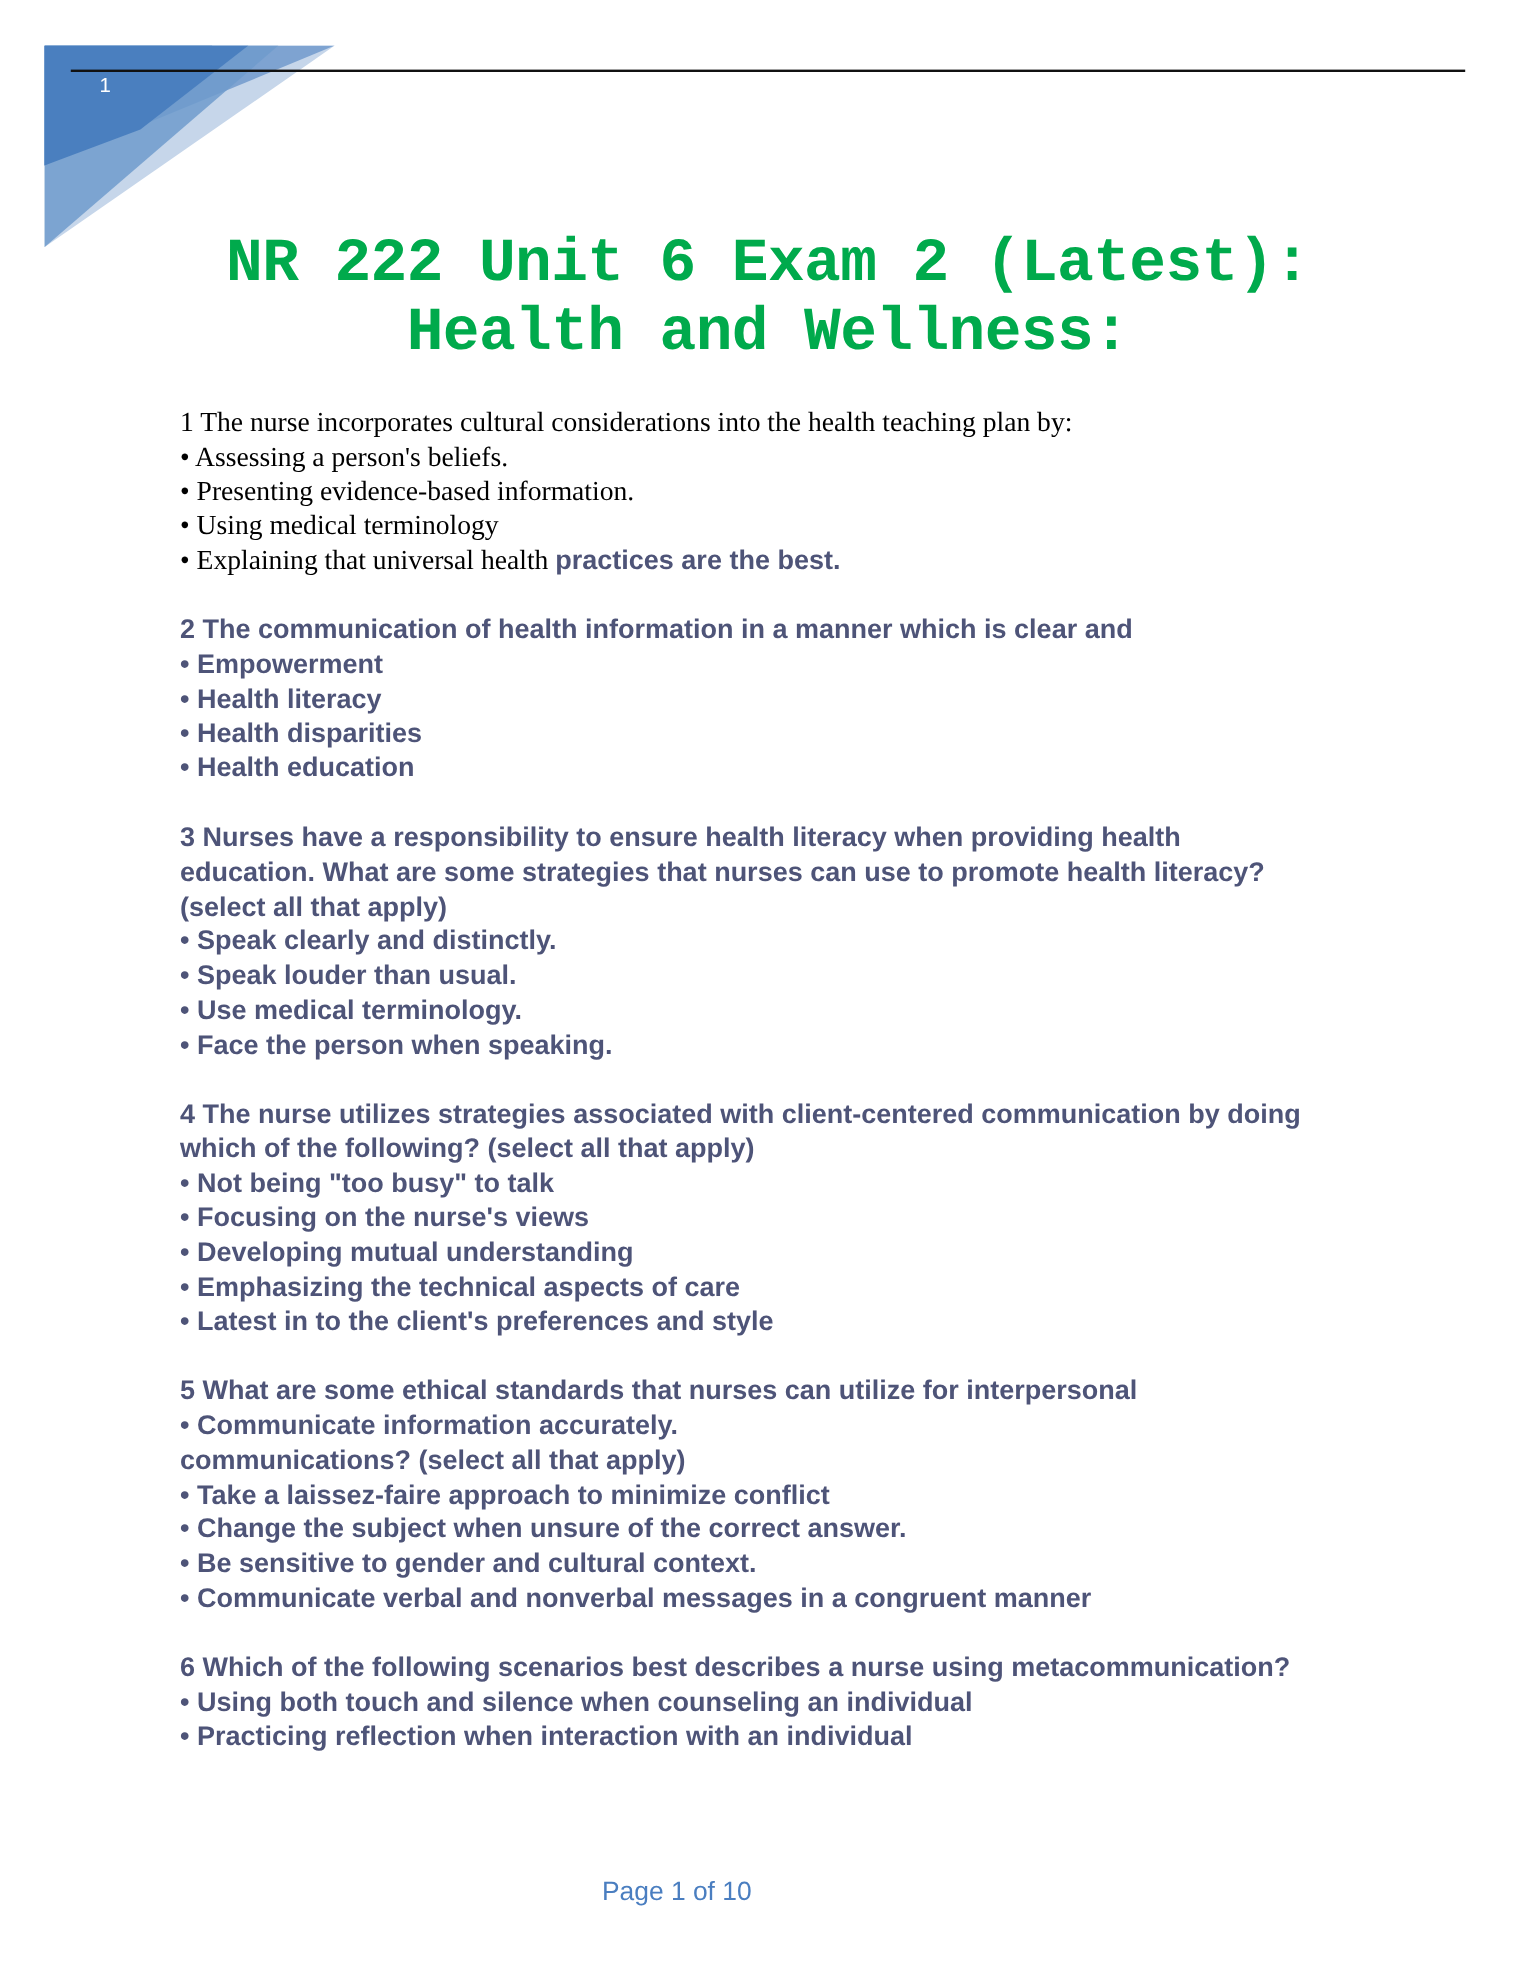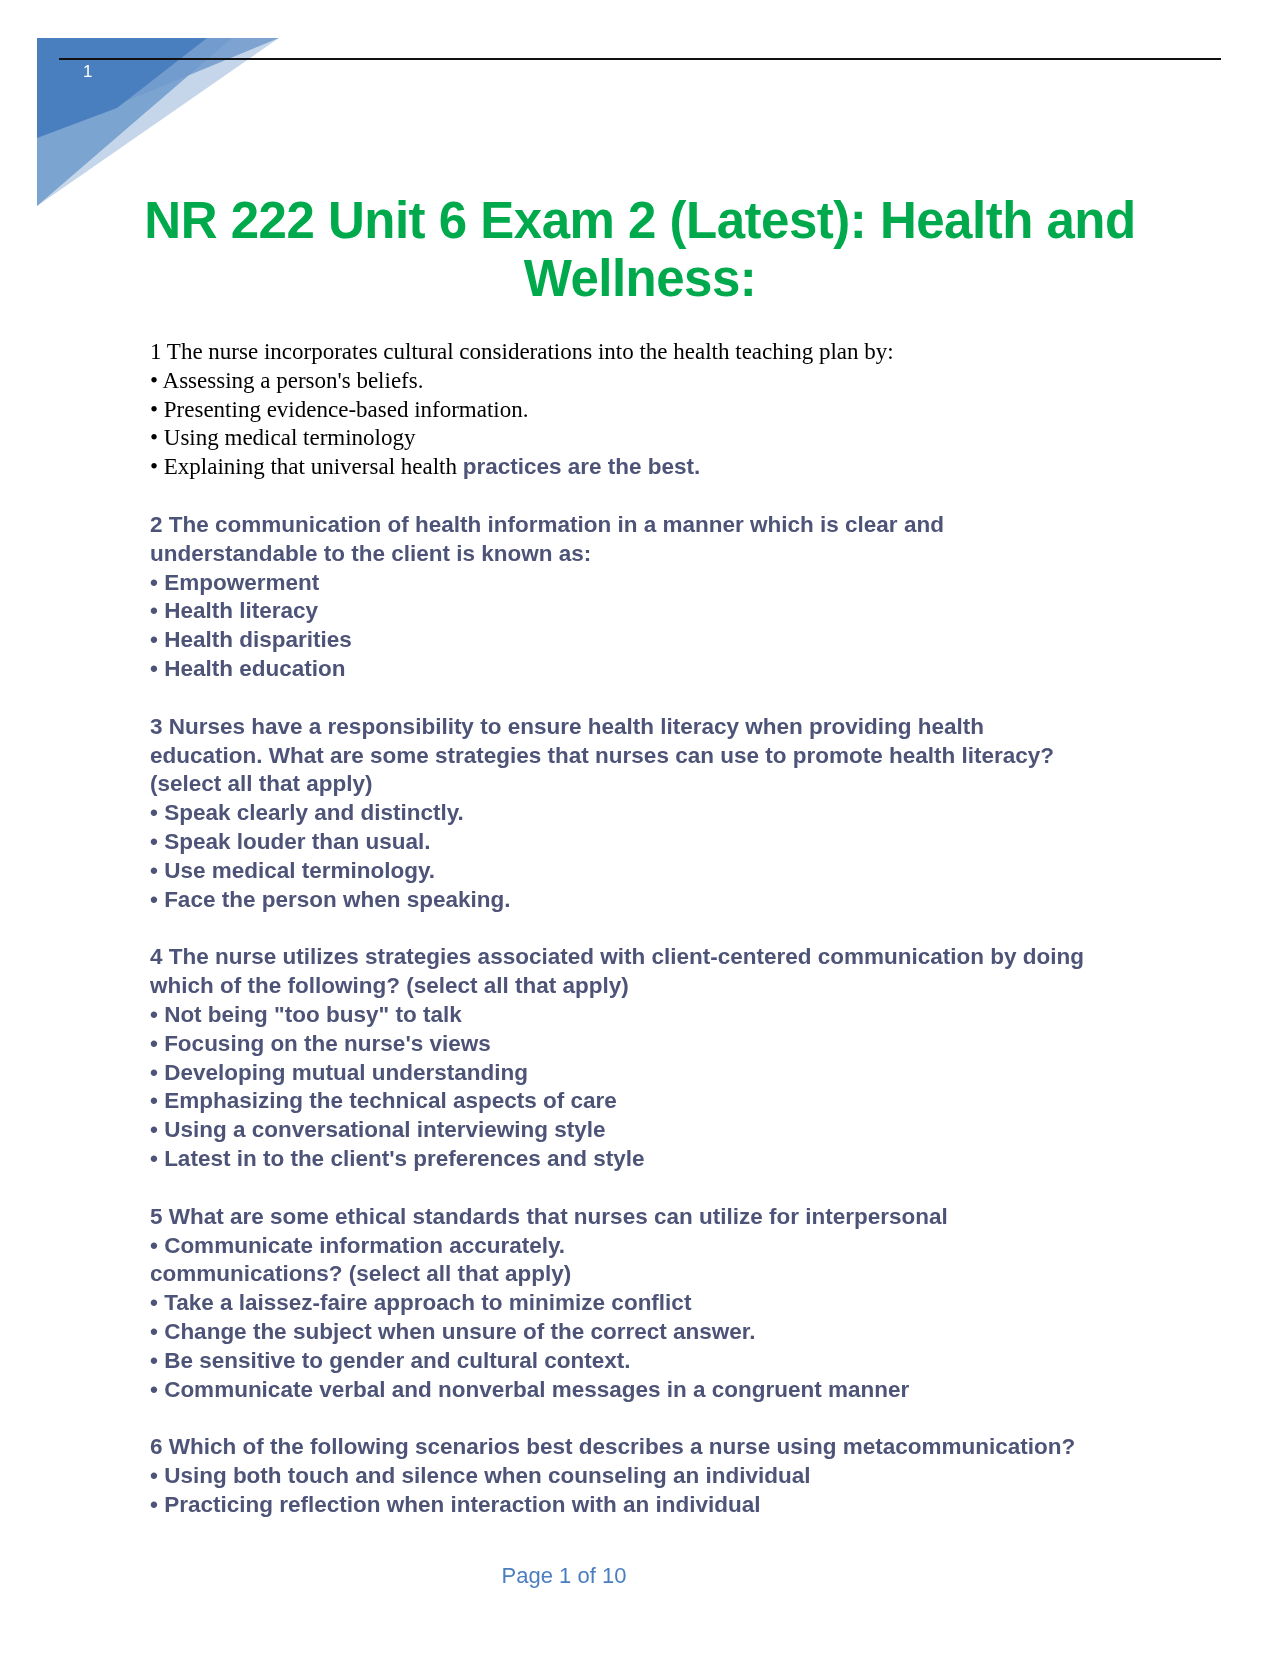--- a/index.html
+++ b/index.html
@@ -3,21 +3,21 @@
   <meta charset="utf-8">
   <style>
     html, body { margin: 0; padding: 0; background: #ffffff; }
     body { width: 1280px; height: 1656px; position: relative; overflow: hidden; }
     .page { position: absolute; left: 0; top: 0; width: 1280px; height: 1656px; background: #fff; }
     .corner { position: absolute; left: 37px; top: 38px; width: 242px; height: 168px; }
     .header-rule { position: absolute; left: 59px; top: 58px; width: 1162px; height: 2px; background: #111; }
     .page-num { position: absolute; left: 83px; top: 62px; color: #ffffff; font-family: "Liberation Sans", sans-serif; font-size: 17px; }
     .title {
       position: absolute; left: 140px; top: 192px; width: 1000px; text-align: center;
-      font-family: Liberation Sans, sans-serif; font-weight: bold; color: #00aa4c;
+      font-family: Liberation Mono, monospace; font-weight: bold; color: #00aa4c;
       font-size: 51px; line-height: 58px; letter-spacing: -0.5px;
     }
     .content { position: absolute; left: 150px; top: 338px; width: 1000px; }
     .line { white-space: nowrap; height: 28.8px; line-height: 28.8px; }
     .serif { font-family: "Liberation Serif", serif; font-size: 23px; color: #000000; }
     .sans { font-family: "Liberation Sans", sans-serif; font-size: 22.5px; color: #4e5478; font-weight: bold; }
     .gap { height: 29px; }
     .footer { position: absolute; left: 0; width: 1128px; top: 1563px; text-align: center;
       font-family: "Liberation Sans", sans-serif; font-size: 22px; color: #4a7ec0; }
   </style>
@@ -41,21 +41,20 @@
   <div class="content">
 
     <div class="line serif">1 The nurse incorporates cultural considerations into the health teaching plan by:</div>
     <div class="line serif">• Assessing a person's beliefs.</div>
     <div class="line serif">• Presenting evidence-based information.</div>
     <div class="line serif">• Using medical terminology</div>
     <div class="line"><span class="serif">• Explaining that universal health </span><span class="sans">practices are the best.</span></div>
     <div class="gap"></div>
 
     <div class="line sans">2 The communication of health information in a manner which is clear and</div>
-    <div class="line sans">understandable to the client is known as:</div>
     <div class="line sans">• Empowerment</div>
     <div class="line sans">• Health literacy</div>
     <div class="line sans">• Health disparities</div>
     <div class="line sans">• Health education</div>
     <div class="gap"></div>
 
     <div class="line sans">3 Nurses have a responsibility to ensure health literacy when providing health</div>
     <div class="line sans">education. What are some strategies that nurses can use to promote health literacy?</div>
     <div class="line sans">(select all that apply)</div>
     <div class="line sans">• Speak clearly and distinctly.</div>
@@ -63,21 +62,20 @@
     <div class="line sans">• Use medical terminology.</div>
     <div class="line sans">• Face the person when speaking.</div>
     <div class="gap"></div>
 
     <div class="line sans">4 The nurse utilizes strategies associated with client-centered communication by doing</div>
     <div class="line sans">which of the following? (select all that apply)</div>
     <div class="line sans">• Not being "too busy" to talk</div>
     <div class="line sans">• Focusing on the nurse's views</div>
     <div class="line sans">• Developing mutual understanding</div>
     <div class="line sans">• Emphasizing the technical aspects of care</div>
-    <div class="line sans">• Using a conversational interviewing style</div>
     <div class="line sans">• Latest in to the client's preferences and style</div>
     <div class="gap"></div>
 
     <div class="line sans">5 What are some ethical standards that nurses can utilize for interpersonal</div>
     <div class="line sans">• Communicate information accurately.</div>
     <div class="line sans">communications? (select all that apply)</div>
     <div class="line sans">• Take a laissez-faire approach to minimize conflict</div>
     <div class="line sans">• Change the subject when unsure of the correct answer.</div>
     <div class="line sans">• Be sensitive to gender and cultural context.</div>
     <div class="line sans">• Communicate verbal and nonverbal messages in a congruent manner</div>

